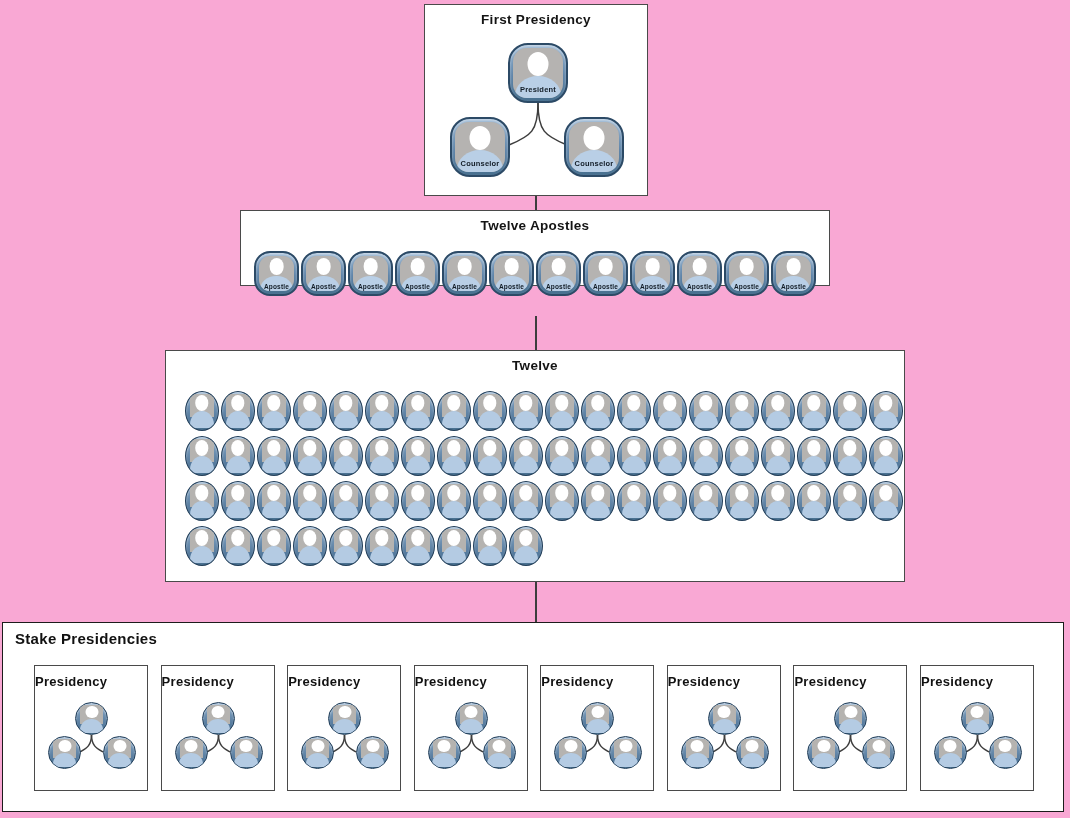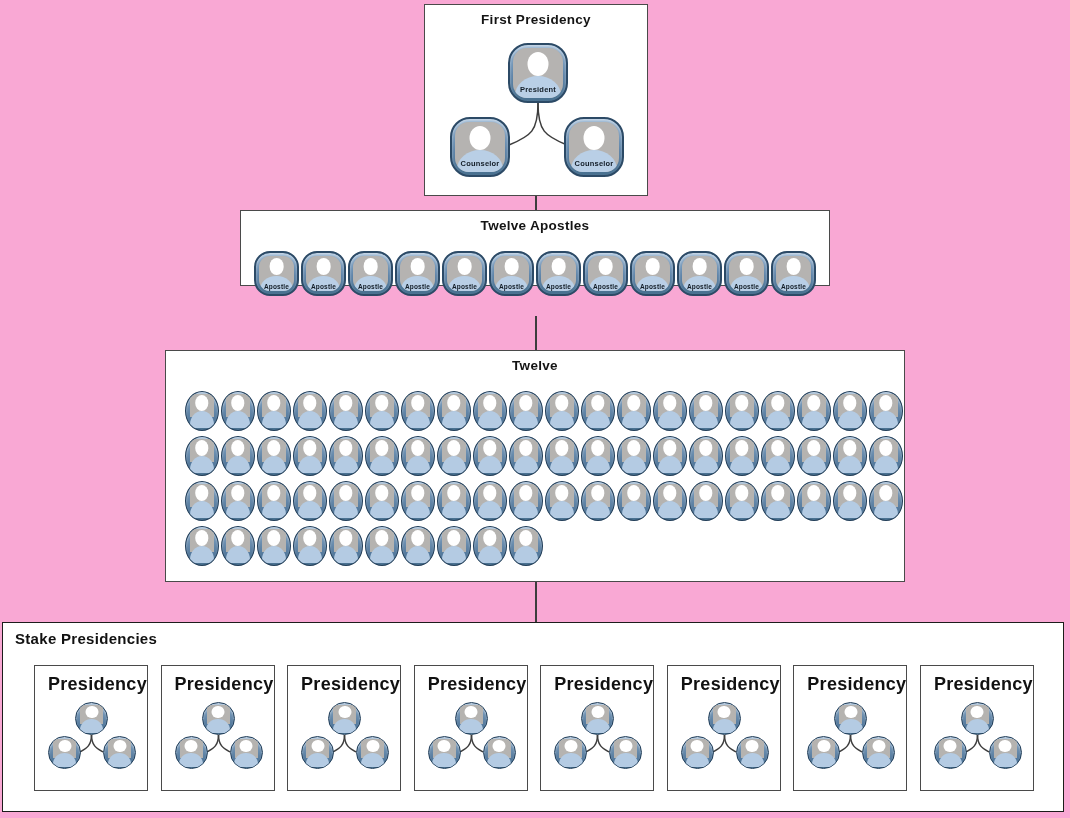--- a/index.html
+++ b/index.html
@@ -66,21 +66,21 @@
   
   .sv-rows { position:absolute; left:19px; top:40px; }
   .sv-row { display:flex; gap:2px; margin-bottom:5px; }
   .sv-row .circ-icon { width:34px; height:40px; }
 
   
   .sp-row { position:absolute; left:31px; top:42px; width:1000px;
             display:flex; justify-content:space-between; }
   .pres-box { position:relative; width:114px; height:126px; box-sizing:border-box;
               border:1.3px solid #4a4a4a; background:#fff; }
-  .pres-title { text-align:right; font-weight:bold; font-size:18px; letter-spacing:.3px; padding-top:8px; }
+  .pres-title { text-align:left; font-weight:bold; font-size:13px; letter-spacing:.3px; padding-top:8px; }
   .pres-box svg { position:absolute; left:0; top:0; width:114px; height:126px; }
   .pm-top   { position:absolute; left:40px; top:36px; width:33px; height:33px; }
   .pm-left  { position:absolute; left:13px; top:70px; width:33px; height:33px; }
   .pm-right { position:absolute; left:68px; top:70px; width:33px; height:33px; }
 
   .conn-path { fill:none; stroke:#3d3d3d; stroke-width:1.5; }
 </style>
 </head>
 <body>
 

